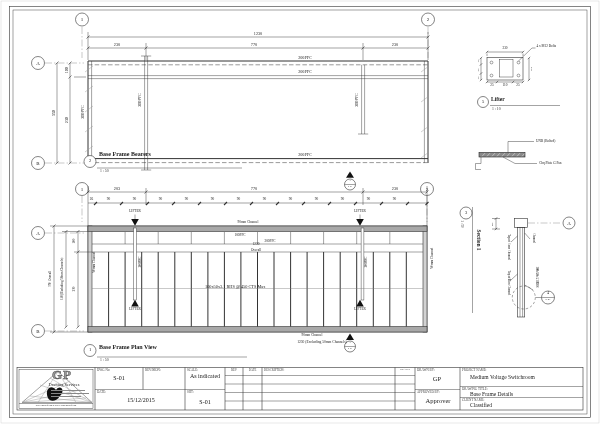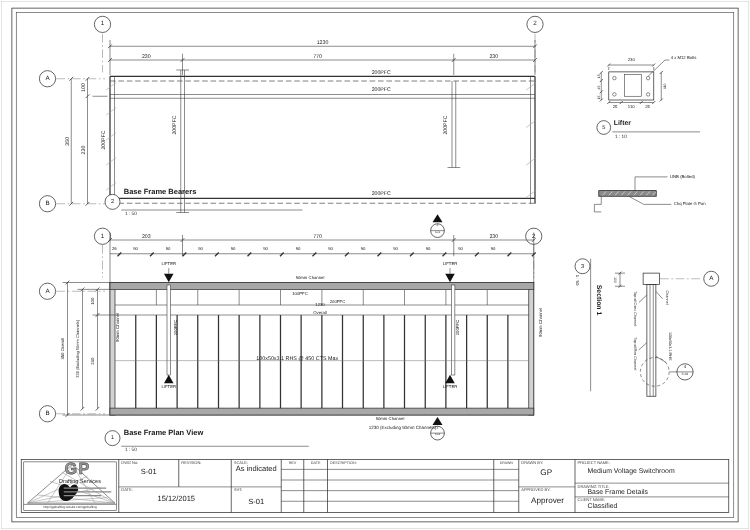--- a/index.html
+++ b/index.html
@@ -1,17 +1,17 @@
 <!DOCTYPE html>
 <html><head>
 <meta charset="utf-8">
 <style>
   html,body{margin:0;padding:0;background:#fff;}
   #sheet{position:relative;width:600px;height:424px;background:#fff;overflow:hidden;
-         font-family:Liberation Sans, sans-serif;}
+         font-family:Liberation Serif, serif;}
   svg{position:absolute;left:0;top:0;}
   svg *{stroke:#333;stroke-width:.6;fill:none;stroke-linecap:butt;}
   .thin{stroke-width:.45;}
   .med{stroke-width:1;}
   .dash{stroke-dasharray:4.5 2.2;stroke:#555;}
   .cl{stroke-dasharray:7 2 1.5 2;stroke:#888;stroke-width:.45;}
   .fillg{fill:#a8a8a8;}
   .fillc{fill:#d2d2d2;}
   .fillw{fill:#fff;}
   .fillb{fill:#111;stroke:none;}

